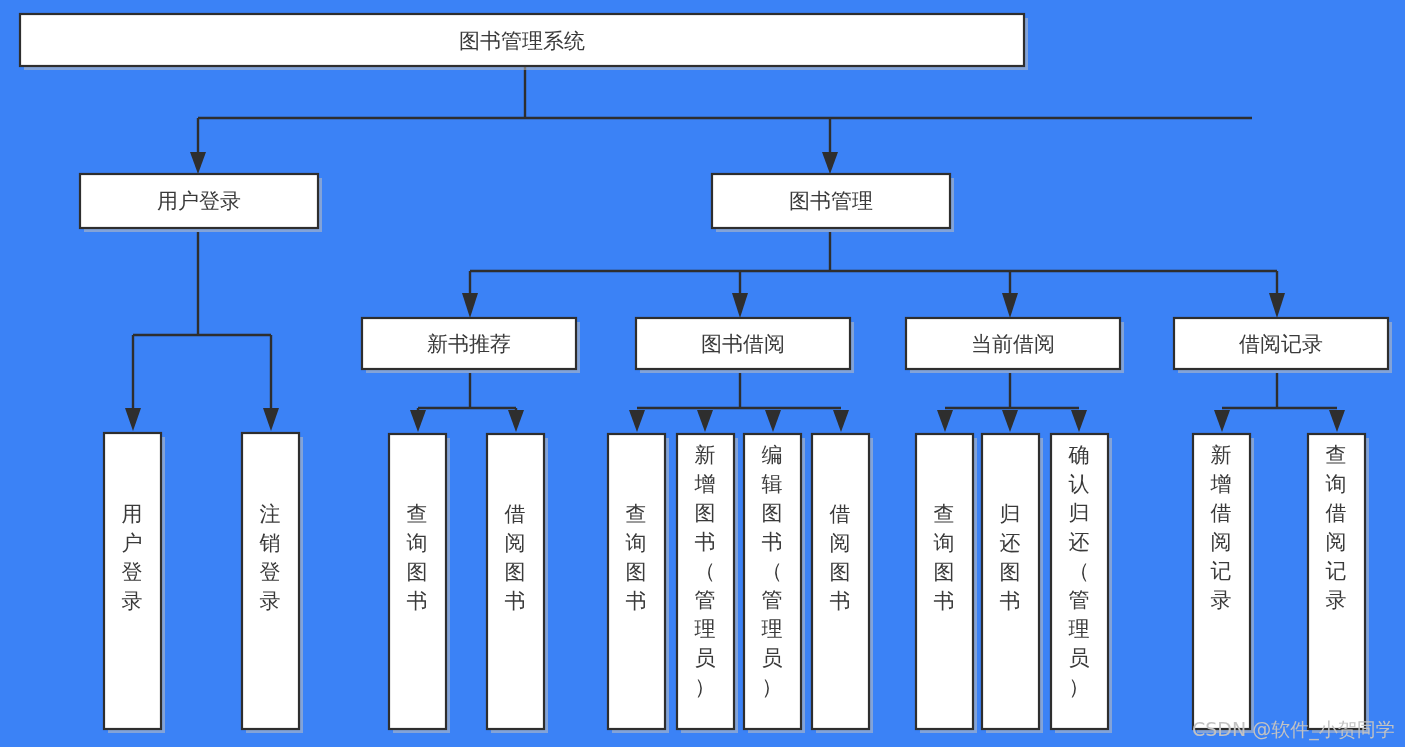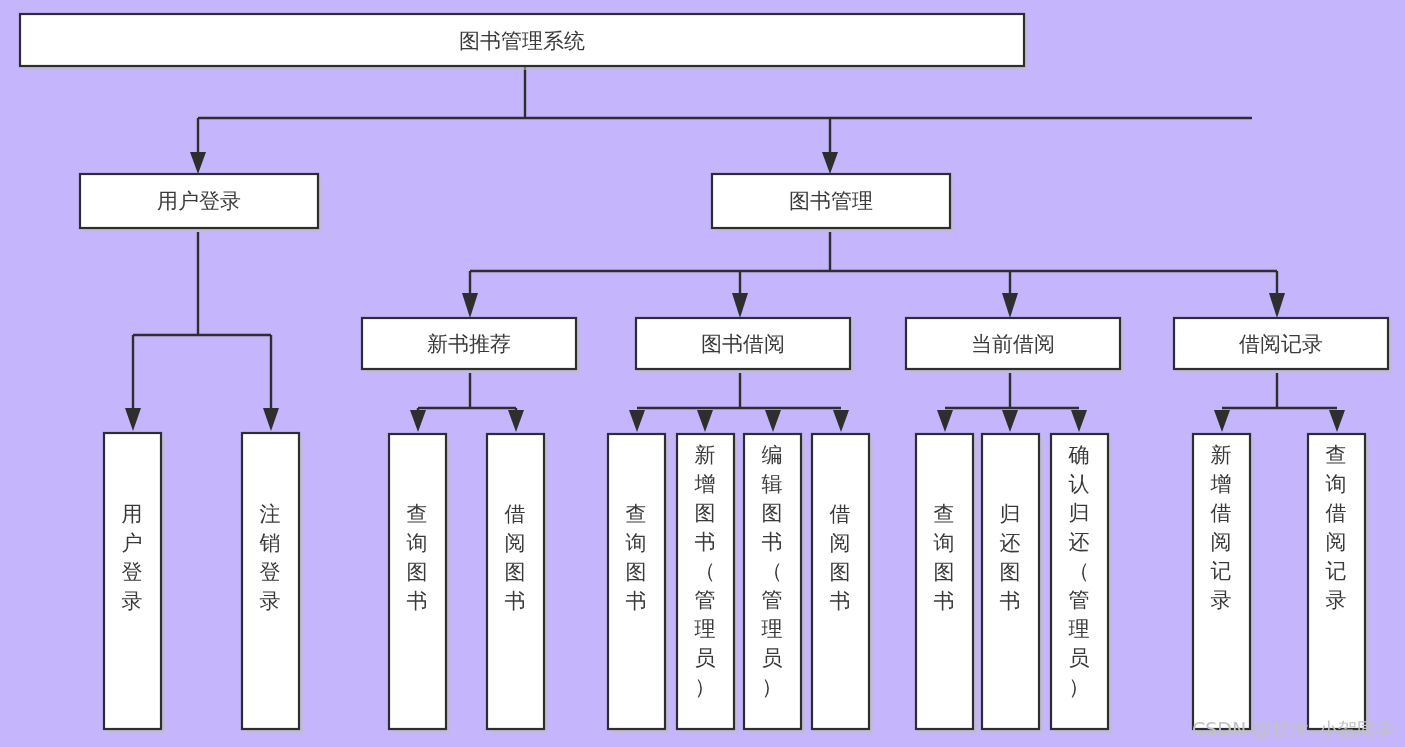--- a/index.html
+++ b/index.html
@@ -8,21 +8,21 @@
     padding: 0;
     background: #ffffff;
   }
   body {
     font-family: "DejaVu Sans", "Liberation Sans", sans-serif;
   }
   #diagram-root {
     position: relative;
     width: 1405px;
     height: 747px;
-    background: #c4b5fd;
+    background: #3b82f6;
     overflow: hidden;
   }
   svg#flowchart {
     position: absolute;
     left: 0;
     top: 0;
     width: 1405px;
     height: 747px;
     display: block;
   }

